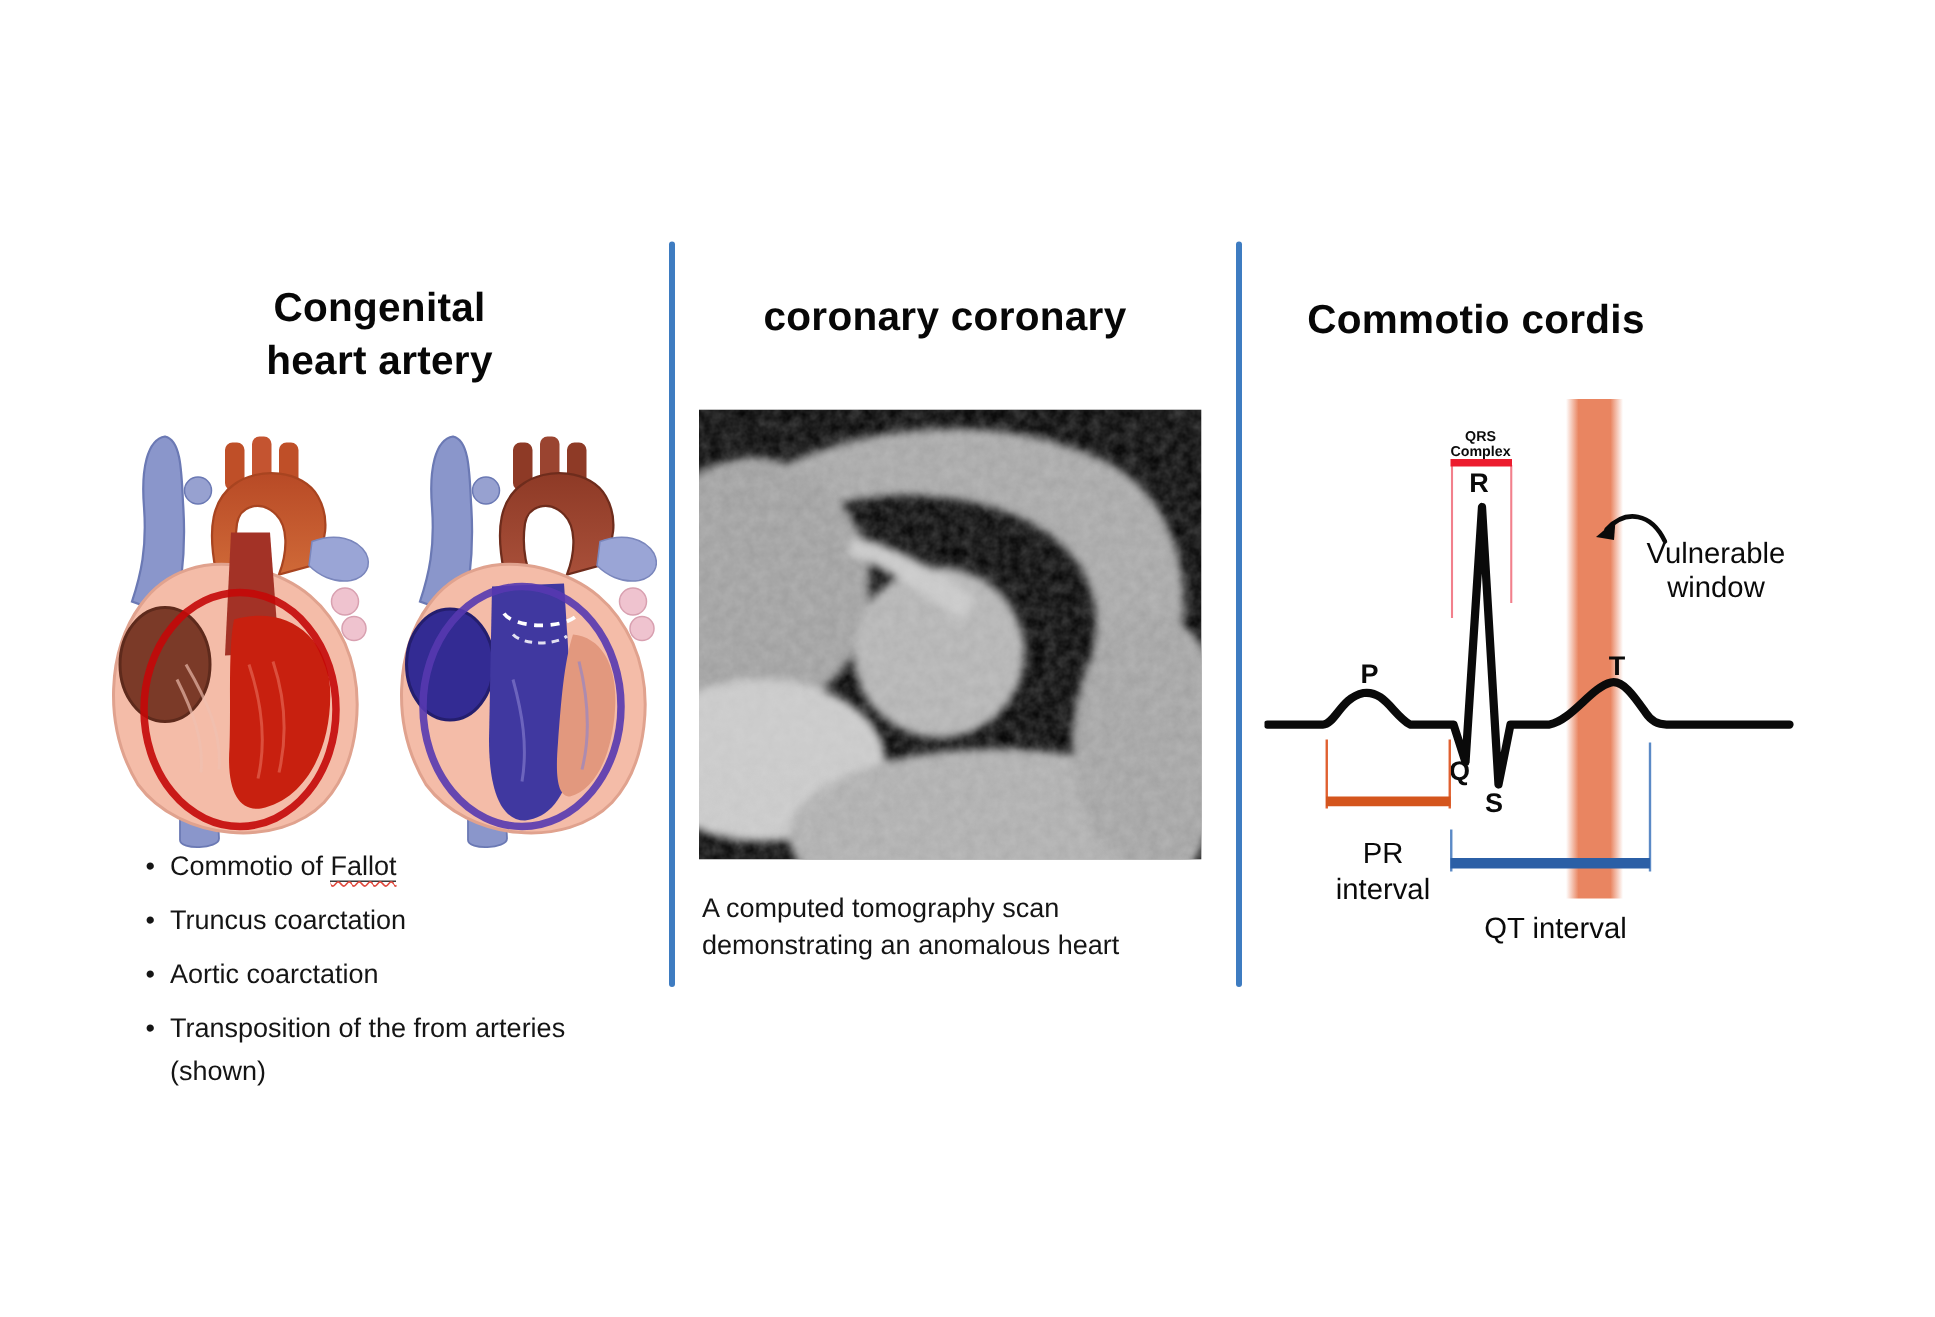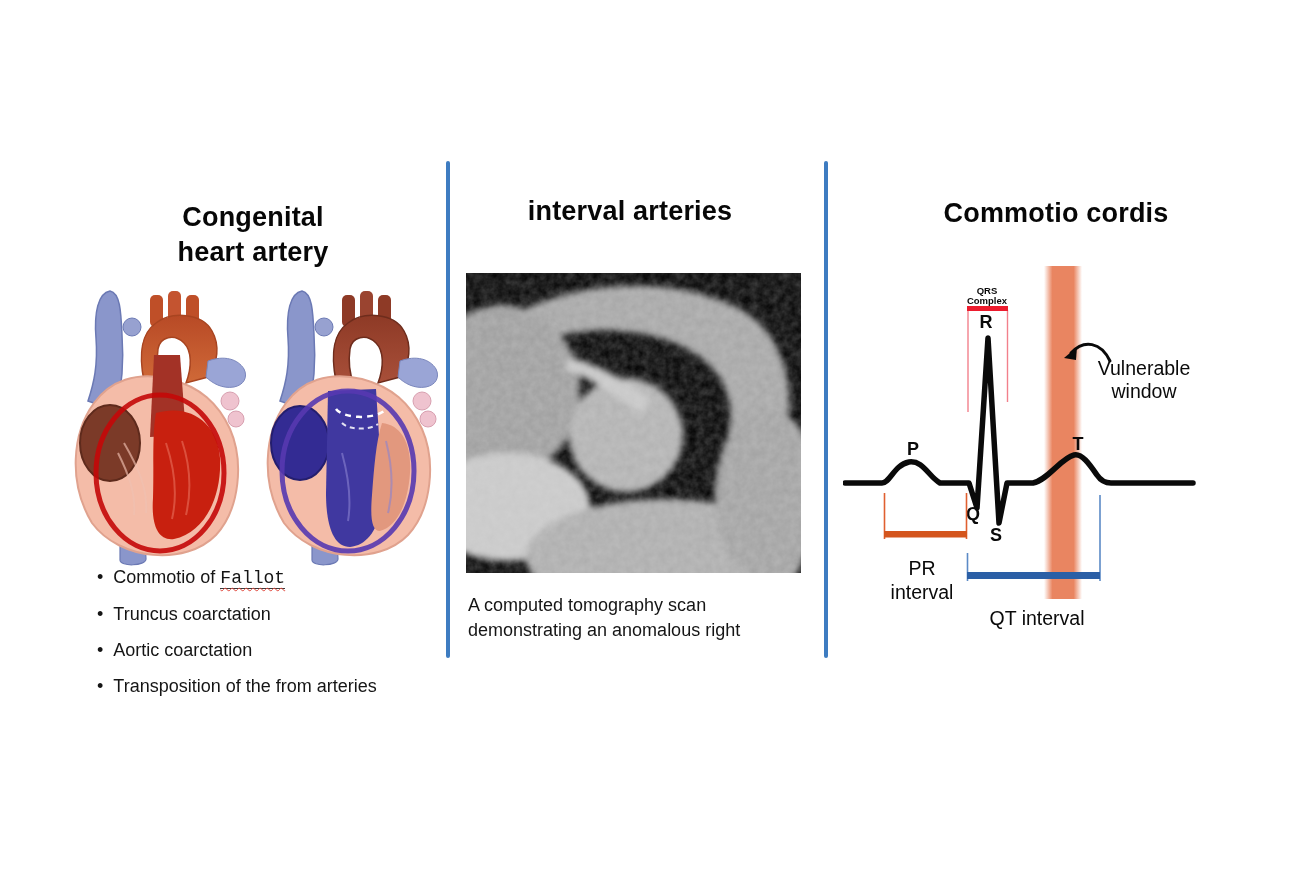--- a/index.html
+++ b/index.html
@@ -5,38 +5,38 @@
   * { box-sizing: border-box; margin: 0; padding: 0; }
   body {
     width: 1290px; height: 878px; position: relative; overflow: hidden;
     background: #ffffff; color: #111;
     font-family: "Liberation Sans", sans-serif;
   }
   .panel-title {
     position: absolute; font-weight: bold; color: #070707;
     font-size: 27px; line-height: 35px; text-align: center; letter-spacing: .2px;
   }
-  #title-left  { left: 70px;  top: 200px; width: 366px; }
+  #title-left  { left: 70px;  top: 188px; width: 366px; }
   #title-mid   { left: 464px; top: 194px; width: 332px; }
-  #title-right { left: 888px; top: 196px; width: 336px; }
+  #title-right { left: 816px; top: 196px; width: 336px; }
   .divider {
     position: absolute; top: 161px; width: 4px; height: 497px;
     background: #3E7CC1; border-radius: 2px;
   }
   #divider-1 { left: 446px; }
   #divider-2 { left: 824px; }
 
   #hearts-svg { position: absolute; left: 56px; top: 283px; width: 382px; height: 287px; }
   #ct-svg     { position: absolute; left: 466px; top: 273px; width: 335px; height: 300px; }
   #ecg-svg    { position: absolute; left: 843px; top: 262px; width: 356px; height: 372px; }
 
   .bullets { position: absolute; left: 97px; top: 566px; width: 348px; font-size: 18px; color: #151515; }
   .bullets .li { display: flex; margin-bottom: 13px; line-height: 23px; }
   .blt { margin-right: 10px; }
-  .u-solid { border-bottom: 1.4px solid #3a3a3a; font-family: Liberation Mono, monospace; }
+  .u-solid { border-bottom: 1.4px solid #3a3a3a; }
   .u-wavy {
     text-decoration: underline; text-decoration-style: wavy;
     text-decoration-color: #E0483C; text-decoration-thickness: 1px;
     text-underline-offset: 4px;
   }
   .cont { margin-top: 6px; }
 
   .caption {
     position: absolute; left: 468px; top: 593px; width: 340px;
     font-size: 18px; line-height: 24.5px; color: #151515;
@@ -120,30 +120,31 @@
       <span>Truncus coarctation</span>
     </div>
     <div class="li">
       <span class="blt">•</span>
       <span>Aortic coarctation</span>
     </div>
     <div class="li">
       <span class="blt">•</span>
       <span>
         <span>Transposition of the from arteries</span>
+        <div class="cont">(shown)</div>
       </span>
     </div>
   </div>
 </div>
 
 <div id="divider-1" class="divider"></div>
 
 <div>
   <div id="title-mid" class="panel-title">
-    <div>interval arteries</div>
+    <div>coronary coronary</div>
   </div>
 
   <svg id="ct-svg" viewBox="0 0 335 300" aria-hidden="true">
     <defs>
       <filter id="ctblur" x="-10%" y="-10%" width="120%" height="120%">
         <feGaussianBlur stdDeviation="3"></feGaussianBlur>
       </filter>
       <filter id="ctnoise" x="0" y="0" width="100%" height="100%">
         <feTurbulence type="fractalNoise" baseFrequency="0.13" numOctaves="3" seed="7"></feTurbulence>
         <feColorMatrix type="matrix" values="0 0 0 0 0.75  0 0 0 0 0.75  0 0 0 0 0.75  0 0 0 0.9 0"></feColorMatrix>
@@ -157,21 +158,21 @@
       <ellipse cx="198" cy="284" rx="138" ry="58" fill="#ADADAD"></ellipse>
       <ellipse cx="301" cy="222" rx="52" ry="86" fill="#A2A2A2"></ellipse>
       <circle cx="160" cy="162" r="57" fill="#B2B2B2"></circle>
       <path d="M104,84 C132,92 160,106 184,127 L175,141 C150,122 124,106 99,96 Z" fill="#C8C8C8"></path>
     </g>
     <rect x="0" y="0" width="335" height="300" filter="url(#ctnoise)" opacity="0.32"></rect>
   </svg>
 
   <div class="caption">
     <div>A computed tomography scan</div>
-    <div>demonstrating an anomalous right</div>
+    <div>demonstrating an anomalous heart</div>
   </div>
 </div>
 
 <div id="divider-2" class="divider"></div>
 
 <div>
   <div id="title-right" class="panel-title">Commotio cordis</div>
 
   <svg id="ecg-svg" viewBox="0 0 356 372" aria-hidden="true">
     <defs>

